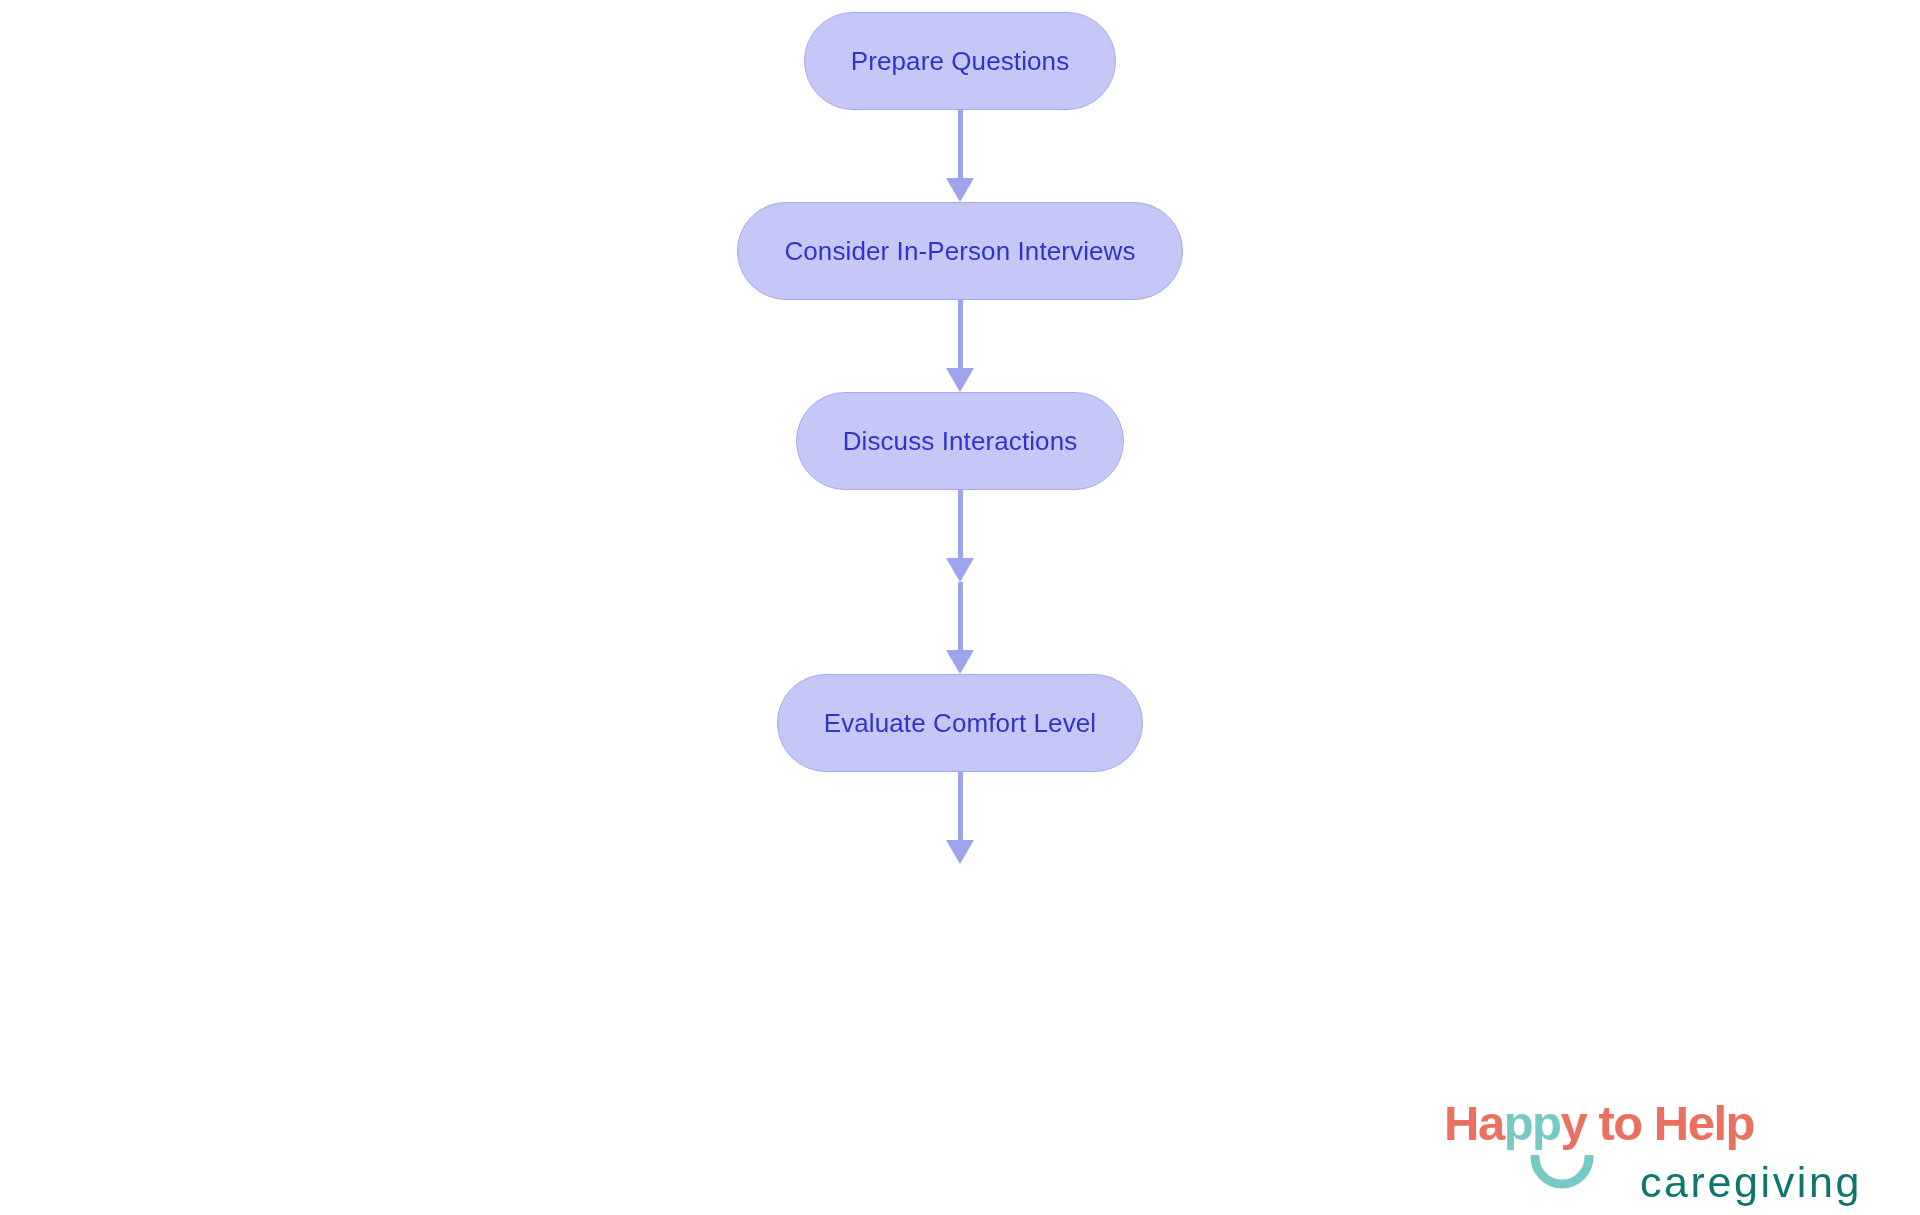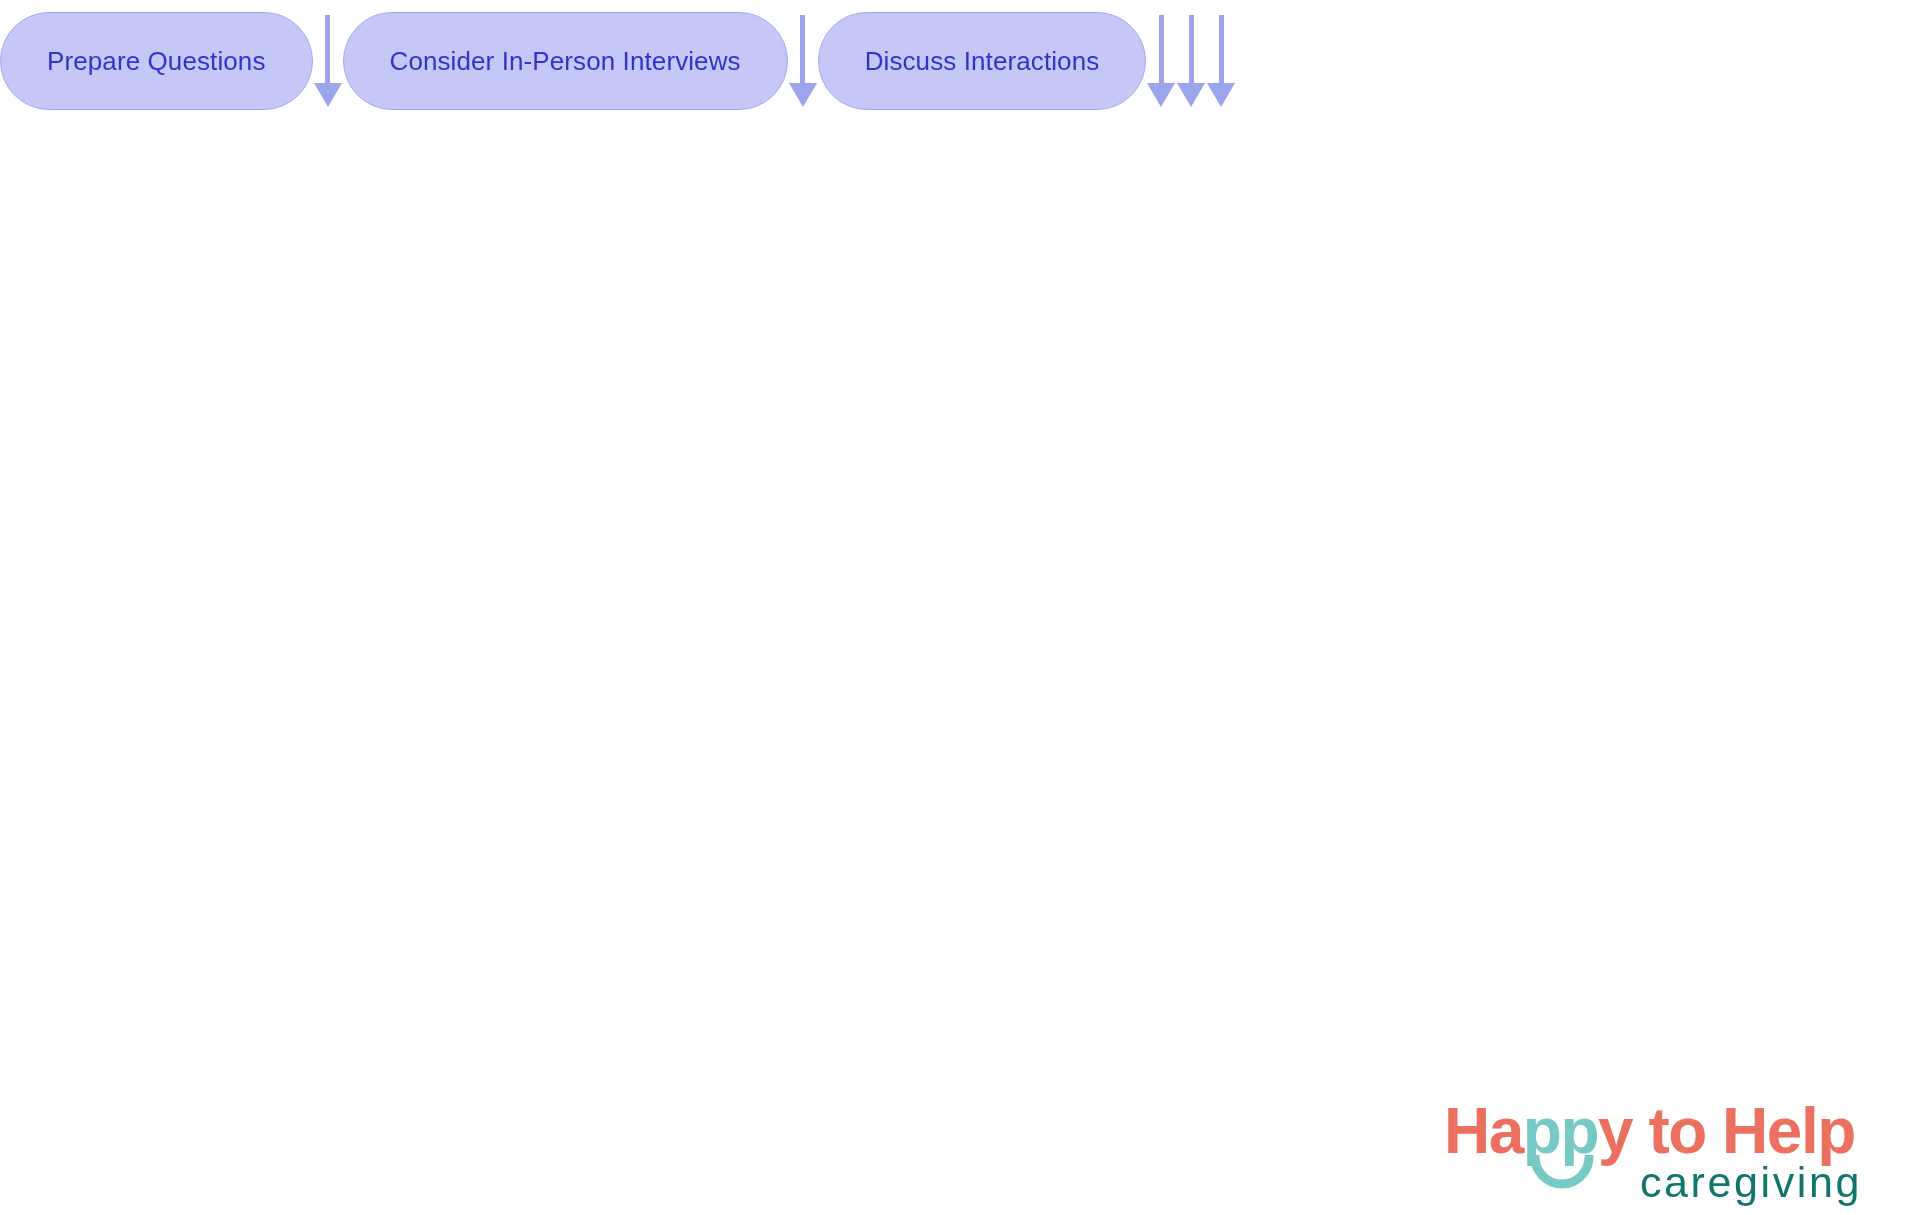--- a/index.html
+++ b/index.html
@@ -20,21 +20,21 @@
     inset: 0;
   }
 
   
   .flow {
     position: absolute;
     left: 0;
     top: 0;
     width: 1920px;
     display: flex;
-    flex-direction: row;
+    flex-direction: column;
     align-items: center;
   }
 
   .node {
     box-sizing: border-box;
     height: 98px;
     border-radius: 49px;
     background: #c5c8f7;
     border: 1.6px solid #a3a8ee;
     color: #2f35cc;
@@ -78,21 +78,21 @@
     position: absolute;
     right: 56px;
     bottom: 8px;
     width: 420px;
     height: 108px;
   }
   .logo-wordmark {
     position: absolute;
     left: 0;
     top: 0;
-    font-size: 64px;
+    font-size: 49px;
     font-weight: bold;
     letter-spacing: -1.5px;
     line-height: 1;
     white-space: nowrap;
   }
   .logo-coral { color: #ec7060; }
   .logo-teal  { color: #76c9c4; }
 
   .logo-smile {
     position: absolute;
@@ -147,20 +147,23 @@
       <div class="stem"></div>
       <div class="head"></div>
     </div>
 
 
     <div class="connector">
       <div class="stem"></div>
       <div class="head"></div>
     </div>
 
+    <div class="node">
+      <span>Evaluate Comfort Level</span>
+    </div>
 
     <div class="connector">
       <div class="stem"></div>
       <div class="head"></div>
     </div>
 
 
   </div>
 
   <div class="logo">

